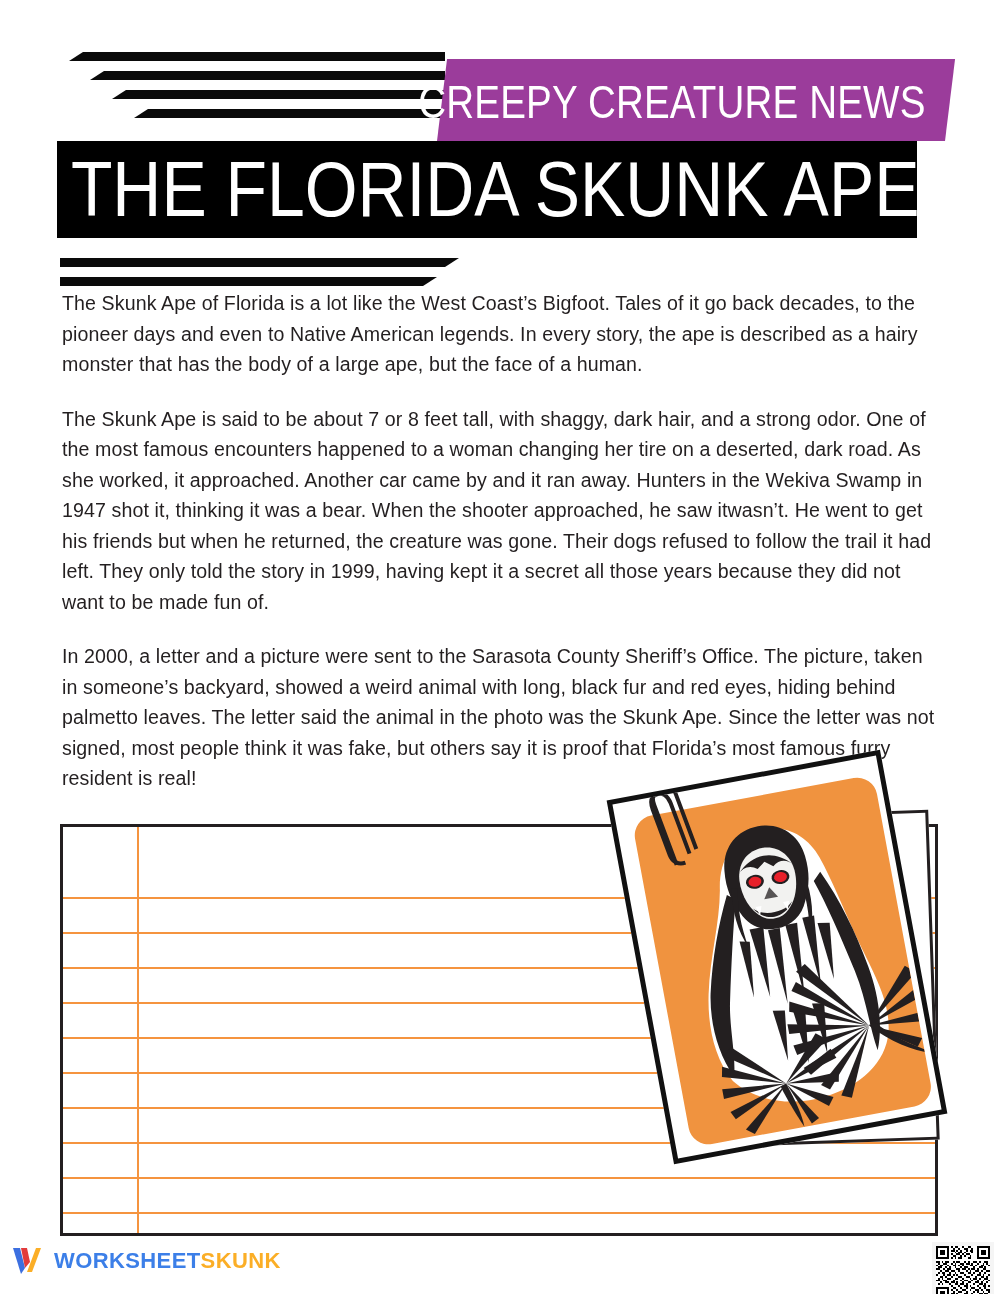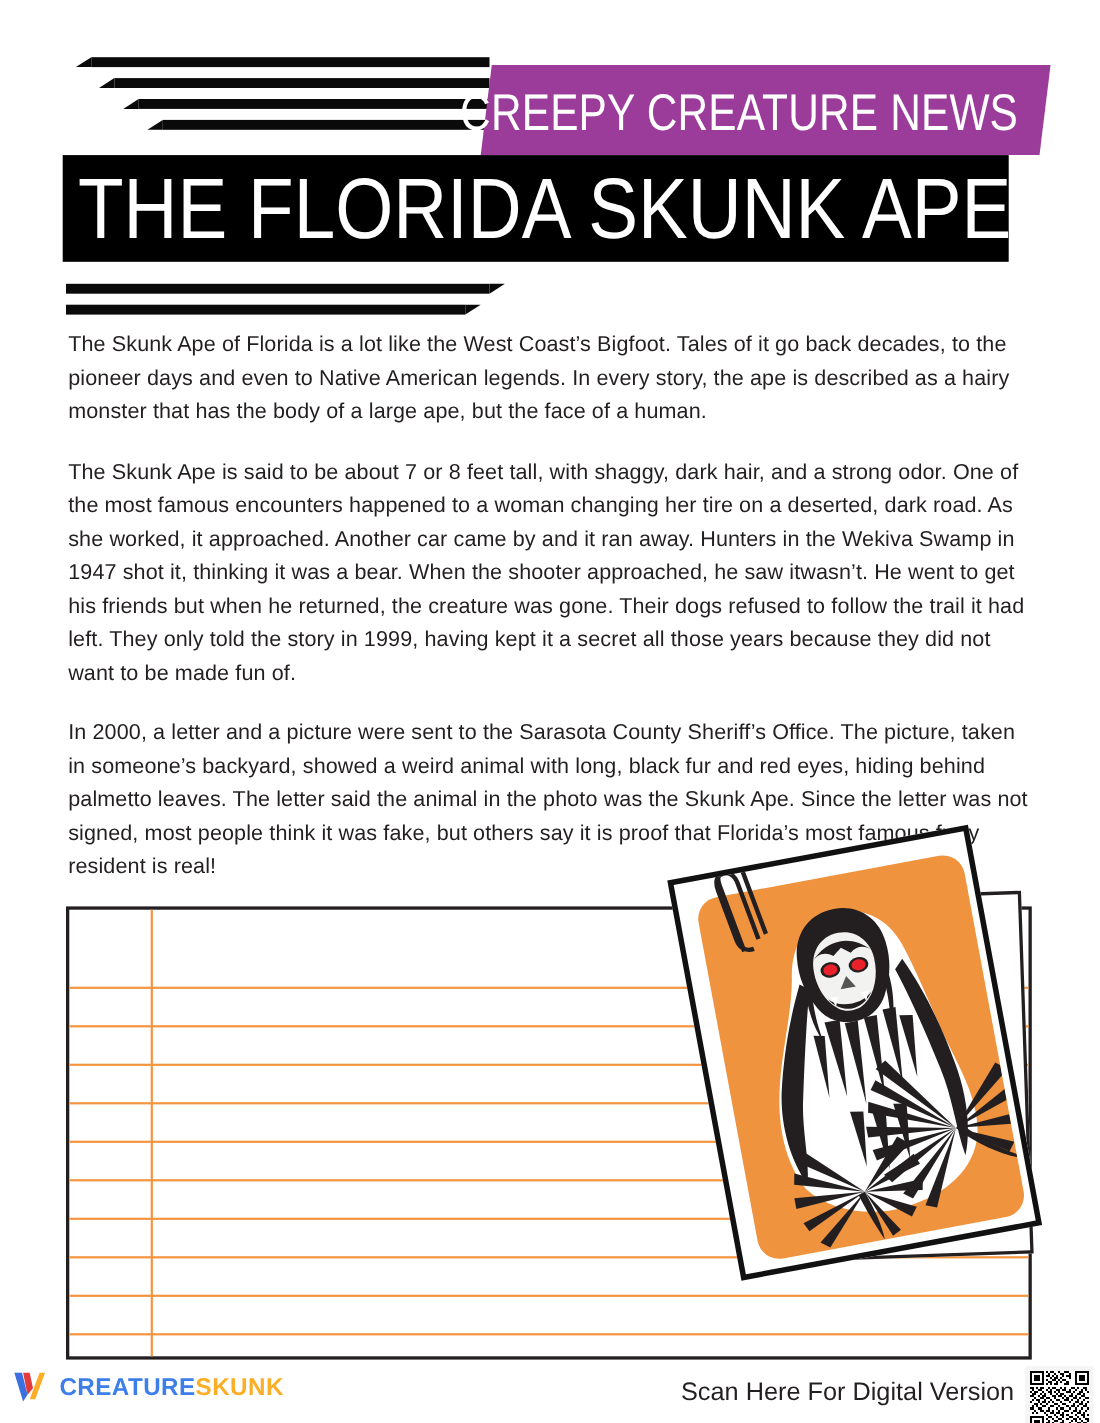--- a/index.html
+++ b/index.html
@@ -89,21 +89,21 @@
     content: "";
     position: absolute;
     right: -14px; top: 0;
     width: 0; height: 0;
     border-style: solid;
     border-width: 9px 14px 0 0;
     border-color: #0a0a0a transparent transparent transparent;
   }
 
   
-  .article { position: absolute; left: 62px; top: 298px; width: 880px; }
+  .article { position: absolute; left: 62px; top: 288px; width: 880px; }
   .para {
     color: #231f20;
     font-family: "Liberation Sans Narrow", "Liberation Sans", sans-serif;
     font-size: 19.6px;
     line-height: 30.5px;
     margin: 0 0 24px 0;
     letter-spacing: 0.1px;
   }
   .para:last-child { margin-bottom: 0; }
 
@@ -328,24 +328,23 @@
 </div>
 
 <div class="footer">
 
   <div class="logo">
     <svg class="logo-mark" viewBox="0 0 34 30">
       <path d="M1 2 L8 2 L13 22 L9 28 Z" fill="#3C6FE0"></path>
       <path d="M9 2 L15 2 L18 16 L13 22 Z" fill="#E23B3B"></path>
       <path d="M15 26 L24 2 L29 2 L20 26 Z" fill="#FBAE26"></path>
     </svg>
-    <span class="logo-text"><span class="logo-worksheet">CREATURE</span><span class="logo-zone">SKUNK</span></span>
+    <span class="logo-text"><span class="logo-worksheet">WORKSHEET</span><span class="logo-zone">SKUNK</span></span>
   </div>
 
-  <div class="scan-text">Scan Here For Digital Version</div>
 
   <div class="qr">
     <svg viewBox="0 0 29 29" width="54" height="54" shape-rendering="crispEdges">
       <rect width="29" height="29" fill="#ffffff"></rect>
       <g fill="#000000">
         <rect x="0" y="0" width="7" height="1"></rect>
           <rect x="0" y="6" width="7" height="1"></rect>
         <rect x="0" y="0" width="1" height="7"></rect>
           <rect x="6" y="0" width="1" height="7"></rect>
         <rect x="2" y="2" width="3" height="3"></rect>

